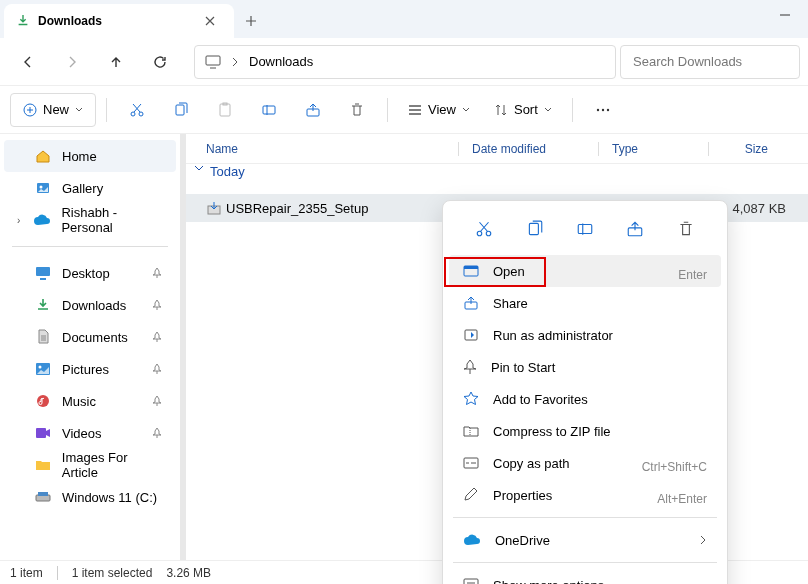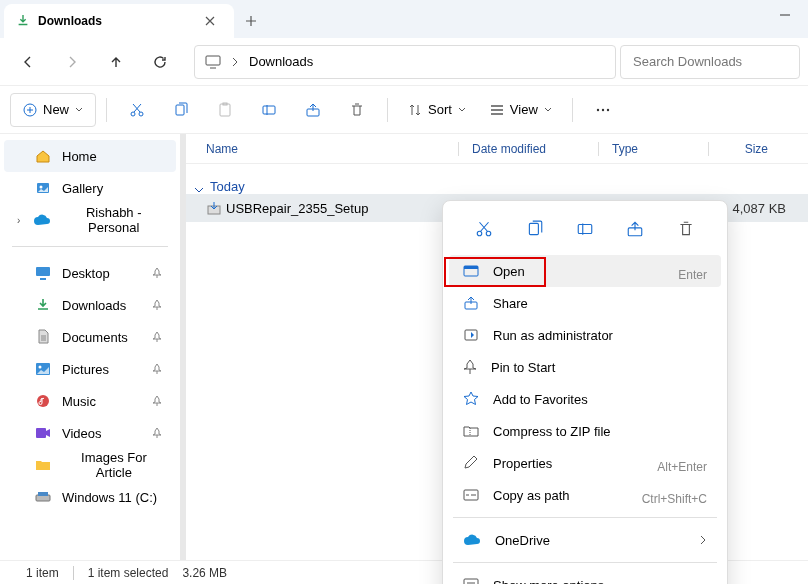--- a/index.html
+++ b/index.html
@@ -17,42 +17,42 @@
 .searchbar { width: 180px; height: 34px; border: 1px solid #ddd; border-radius: 4px; padding: 0 12px; display: flex; align-items: center; color: #777; }
 .toolbar { height: 48px; display: flex; align-items: center; padding: 0 10px; gap: 4px; border-bottom: 1px solid #eee; }
 .newbtn { height: 34px; padding: 0 12px; border: 1px solid #ddd; border-radius: 4px; display: flex; align-items: center; gap: 6px; }
 .tbtn { width: 40px; height: 36px; display: flex; align-items: center; justify-content: center; }
 .tbtn.disabled { opacity: 0.4; }
 .tsep { width: 1px; height: 24px; background: #ddd; margin: 0 6px; }
 .ttext { height: 36px; padding: 0 10px; display: flex; align-items: center; gap: 6px; }
 .content { display: flex; height: calc(584px - 38px - 48px - 48px - 24px); }
 .sidebar { width: 180px; background: #fff; padding: 6px 4px; display: flex; flex-direction: column; }
 .sidegroup-sep { height: 1px; background: #ddd; margin: 10px 8px; }
-.sideitem { height: 32px; display: flex; align-items: center; padding: 0 10px; gap: 10px; border-radius: 4px; text-align: center; }
+.sideitem { height: 32px; display: flex; align-items: center; padding: 0 10px; gap: 10px; border-radius: 4px; }
 .sideitem.home { background: #f0f4f9; }
 .sideitem .chevron { width: 10px; display: flex; justify-content: center; font-size: 10px; color: #555; }
 .sideitem .pin { width: 14px; margin-left: auto; display: flex; color: #777; }
 .sideicon { width: 18px; display: flex; justify-content: center; }
 .sidescroll { width: 6px; background: #e8e8e8; }
 .main { flex: 1; display: flex; flex-direction: column; }
 .colheader { height: 30px; display: flex; align-items: center; padding: 0 20px; color: #26529a; font-size: 12px; border-bottom: 1px solid #eee; }
 .colheader .ch { padding-right: 20px; }
 .ch.name { flex: 1; }
 .ch.date { width: 140px; }
 .ch.type { width: 110px; }
 .ch.size { width: 80px; text-align: right; }
 .ch.border { border-left: 1px solid #ddd; padding-left: 13px; }
-.grouprow { height: 30px; display: flex; align-items: flex-end; padding: 0 8px; gap: 6px; color: #1a4ea8; }
+.grouprow { height: 30px; display: flex; align-items: flex-start; padding: 0 8px; gap: 6px; color: #1a4ea8; }
 .filerow { height: 28px; display: flex; align-items: center; padding: 0 8px; background: #e8ecef; }
 .filerow .ficon { width: 20px; margin-left: 12px; }
 .filerow .fname { flex: 1; }
 .filerow .fdate { width: 140px; }
 .filerow .ftype { width: 110px; }
 .filerow .fsize { width: 80px; text-align: right; color: #333; padding-right: 14px; }
-.status { height: 24px; display: flex; align-items: center; padding: 0 26px; gap: 14px; font-size: 12px; color: #333; border-top: 1px solid #eee; }
+.status { height: 24px; display: flex; align-items: center; padding: 0 10px; gap: 14px; font-size: 12px; color: #333; border-top: 1px solid #eee; }
 .ssep { width: 1px; height: 14px; background: #ccc; }
 .context { position: absolute; left: 442px; top: 200px; width: 286px; background: #fff; border: 1px solid #ddd; border-radius: 8px; box-shadow: 0 8px 24px rgba(0,0,0,0.15); padding: 8px 6px; }
 .ctxtoprow { display: flex; justify-content: space-around; padding: 4px 10px 10px; }
 .ctxicon { width: 36px; height: 32px; display: flex; align-items: center; justify-content: center; border-radius: 4px; }
 .ctxitem { height: 32px; display: flex; align-items: center; padding: 0 14px; gap: 14px; border-radius: 4px; }
 .ctxitem.hover { background: #f0f0f0; }
 .ctxitem .label { flex: 1; }
 .ctxitem .short { color: #888; font-size: 12px; margin-top: 8px; }
 .ctxsep { height: 1px; background: #e0e0e0; margin: 6px 4px; }
 .highlight { position: absolute; left: 444px; top: 257px; width: 102px; height: 30px; border: 2px solid #d00; pointer-events: none; }
@@ -170,33 +170,33 @@
         <path d="M8 9V2M5 5l3-3 3 3" stroke="#1a6dd0" fill="none"></path>
       </svg>
     </div>
   <div class="tbtn">
       <svg width="16" height="16" viewBox="0 0 16 16">
         <path d="M3 4h10M5 4v9h6V4M6 2h4" stroke="#555" fill="none"></path>
       </svg>
     </div>
   <div class="tsep"></div>
   <div class="ttext">
+    <svg width="14" height="12" viewBox="0 0 14 12">
+        <path d="M1 2h12M1 6h12M1 10h12" stroke="#555" stroke-width="1.4"></path>
+      </svg>
+    <span>View</span>
+    <svg width="8" height="6" viewBox="0 0 8 6">
+        <path d="M1 1l3 3 3-3" stroke="#555" fill="none"></path>
+      </svg>
+  </div>
+  <div class="ttext">
     <svg width="14" height="14" viewBox="0 0 14 14">
         <path d="M4 2v10M2 4l2-2 2 2M10 12V2M8 10l2 2 2-2" stroke="#555" fill="none"></path>
       </svg>
     <span>Sort</span>
-    <svg width="8" height="6" viewBox="0 0 8 6">
-        <path d="M1 1l3 3 3-3" stroke="#555" fill="none"></path>
-      </svg>
-  </div>
-  <div class="ttext">
-    <svg width="14" height="12" viewBox="0 0 14 12">
-        <path d="M1 2h12M1 6h12M1 10h12" stroke="#555" stroke-width="1.4"></path>
-      </svg>
-    <span>View</span>
     <svg width="8" height="6" viewBox="0 0 8 6">
         <path d="M1 1l3 3 3-3" stroke="#555" fill="none"></path>
       </svg>
   </div>
   <div class="tsep"></div>
   <div class="tbtn">
       <svg width="16" height="4" viewBox="0 0 16 4">
         <circle cx="3" cy="2" r="1.2" fill="#333"></circle>
         <circle cx="8" cy="2" r="1.2" fill="#333"></circle>
         <circle cx="13" cy="2" r="1.2" fill="#333"></circle>
@@ -466,37 +466,37 @@
     <span>
         <svg width="16" height="14" viewBox="0 0 16 14">
           <path d="M1 3h5l1 1h8v8H1z" stroke="#555" fill="none"></path>
           <path d="M7 4v8" stroke="#555" stroke-dasharray="1 1"></path>
         </svg>
       </span>
     <span class="label">Compress to ZIP file</span>
   </div>
   <div class="ctxitem">
     <span>
-        <svg width="16" height="16" viewBox="0 0 16 16">
-          <path d="M14 4l-3-3-8 8-1 4 4-1z" stroke="#555" fill="none"></path>
-        </svg>
-      </span>
-    <span class="label">Properties</span>
-    <span class="short">Alt+Enter</span>
-  </div>
-  <div class="ctxitem">
-    <span>
         <svg width="16" height="12" viewBox="0 0 16 12">
           <rect x="1" y="1" width="14" height="10" rx="1" stroke="#555" fill="none"></rect>
           <path d="M3 6h3M8 6h5" stroke="#555"></path>
         </svg>
       </span>
     <span class="label">Copy as path</span>
     <span class="short">Ctrl+Shift+C</span>
   </div>
+  <div class="ctxitem">
+    <span>
+        <svg width="16" height="16" viewBox="0 0 16 16">
+          <path d="M14 4l-3-3-8 8-1 4 4-1z" stroke="#555" fill="none"></path>
+        </svg>
+      </span>
+    <span class="label">Properties</span>
+    <span class="short">Alt+Enter</span>
+  </div>
   <div class="ctxsep"></div>
   <div class="ctxitem">
     <span>
         <svg width="18" height="12" viewBox="0 0 18 12">
           <path d="M5 11a4 4 0 010-8 5 5 0 019 1 3 3 0 010 6z" fill="#1890d8"></path>
         </svg>
       </span>
     <span class="label">OneDrive</span>
     <span>
         <svg width="8" height="10" viewBox="0 0 8 10">

